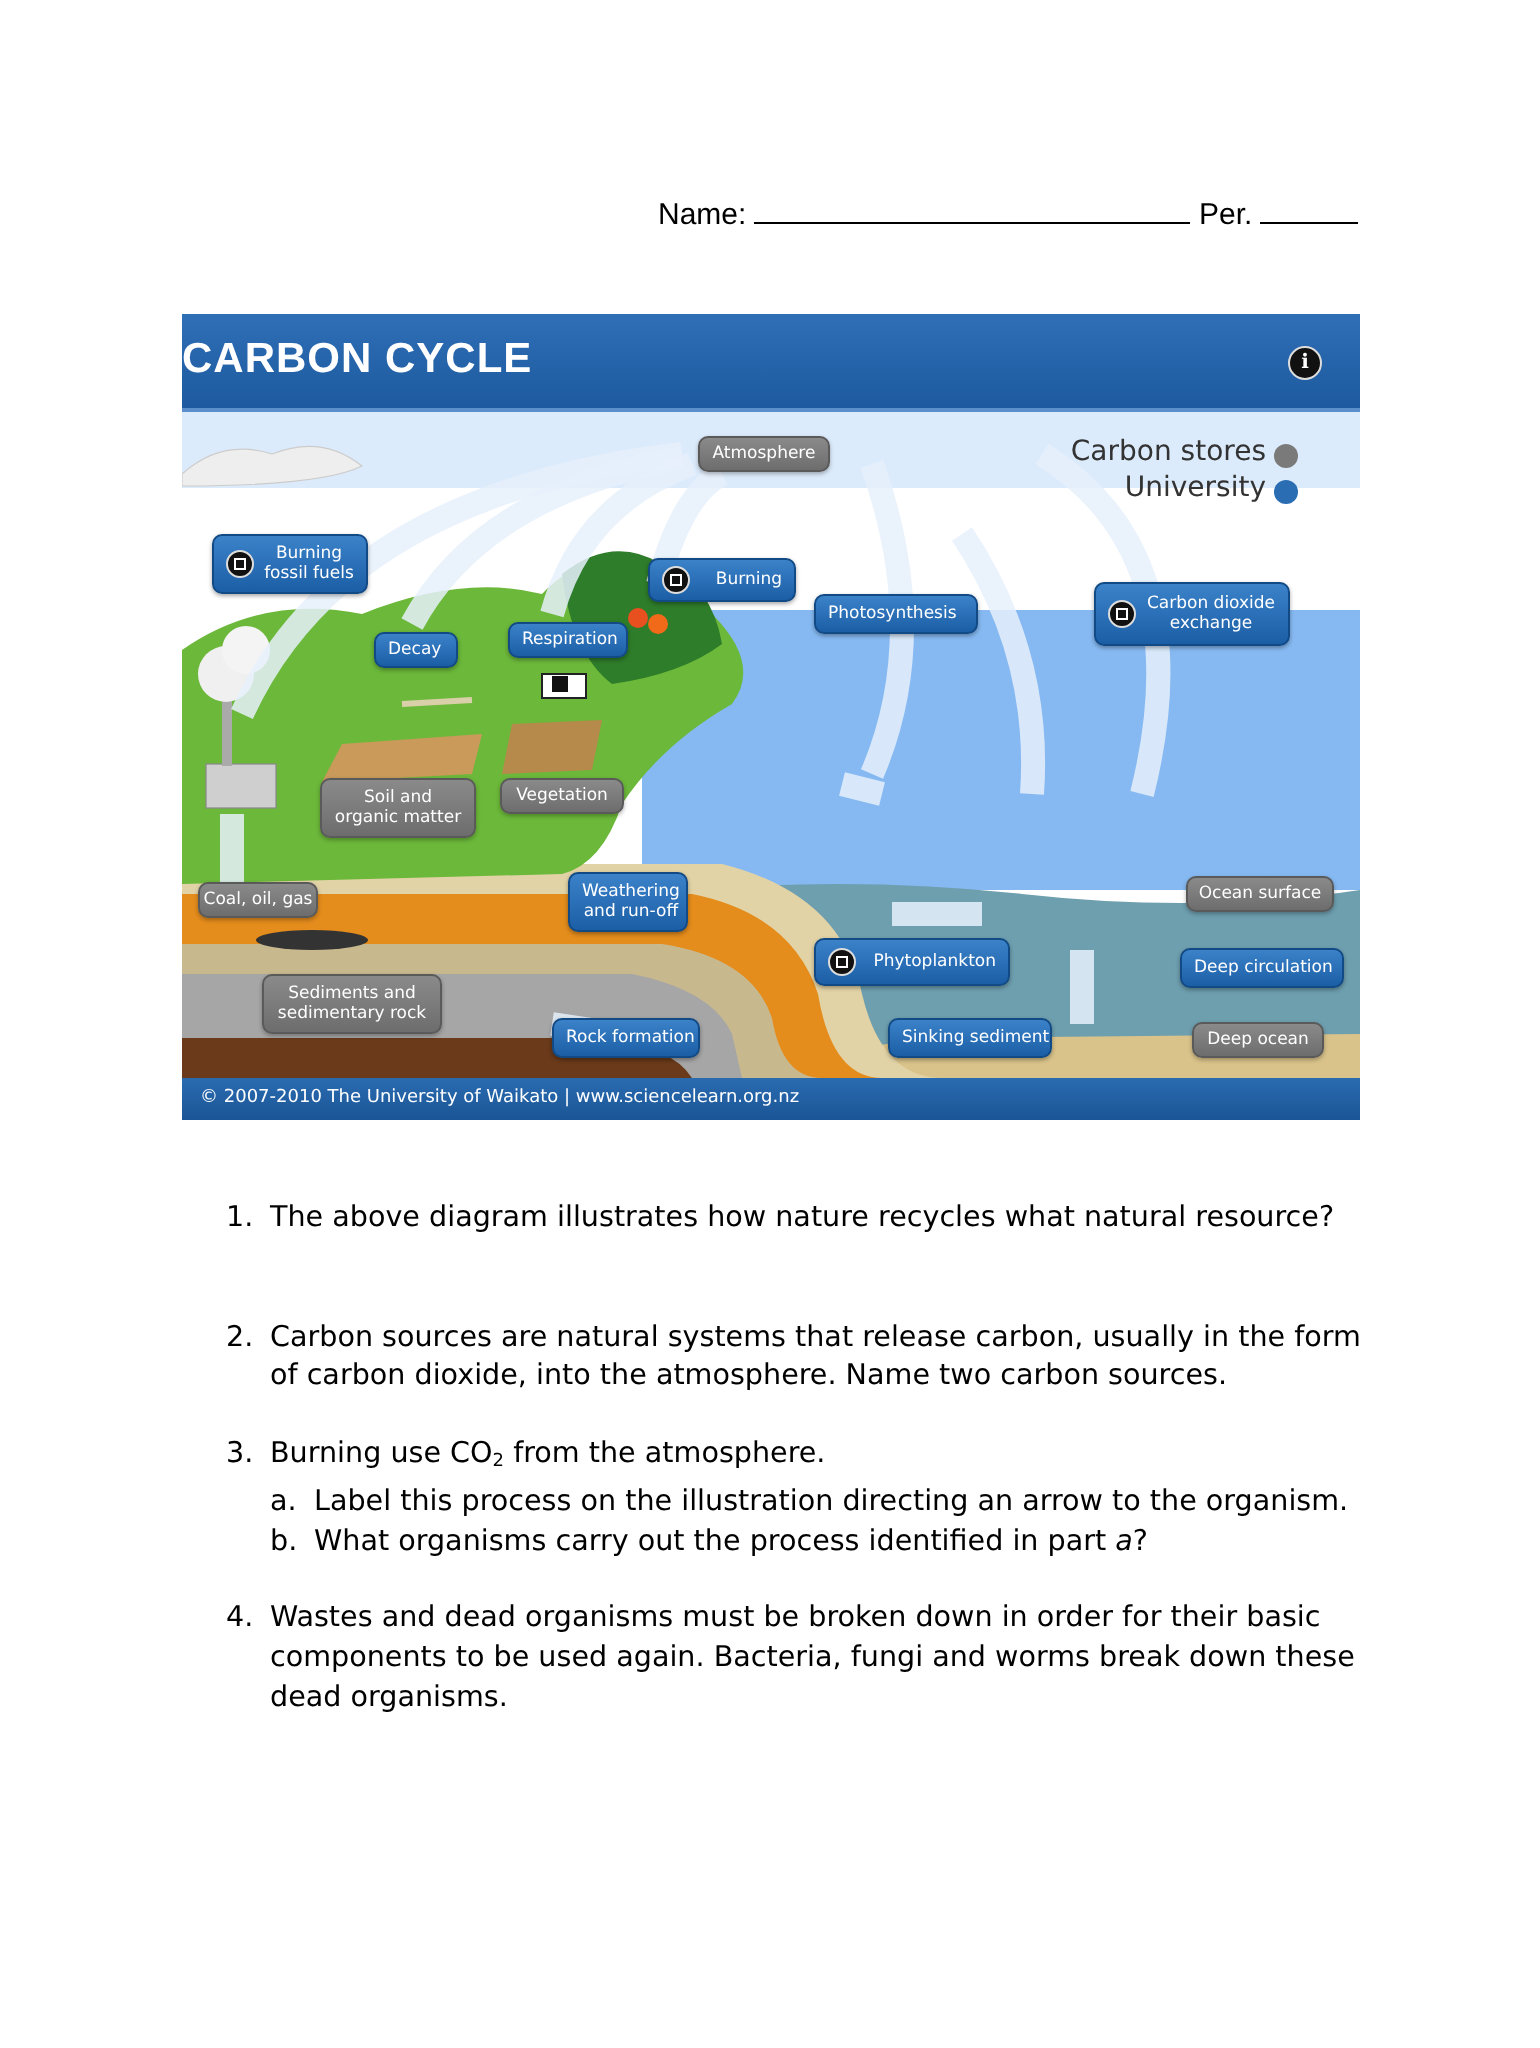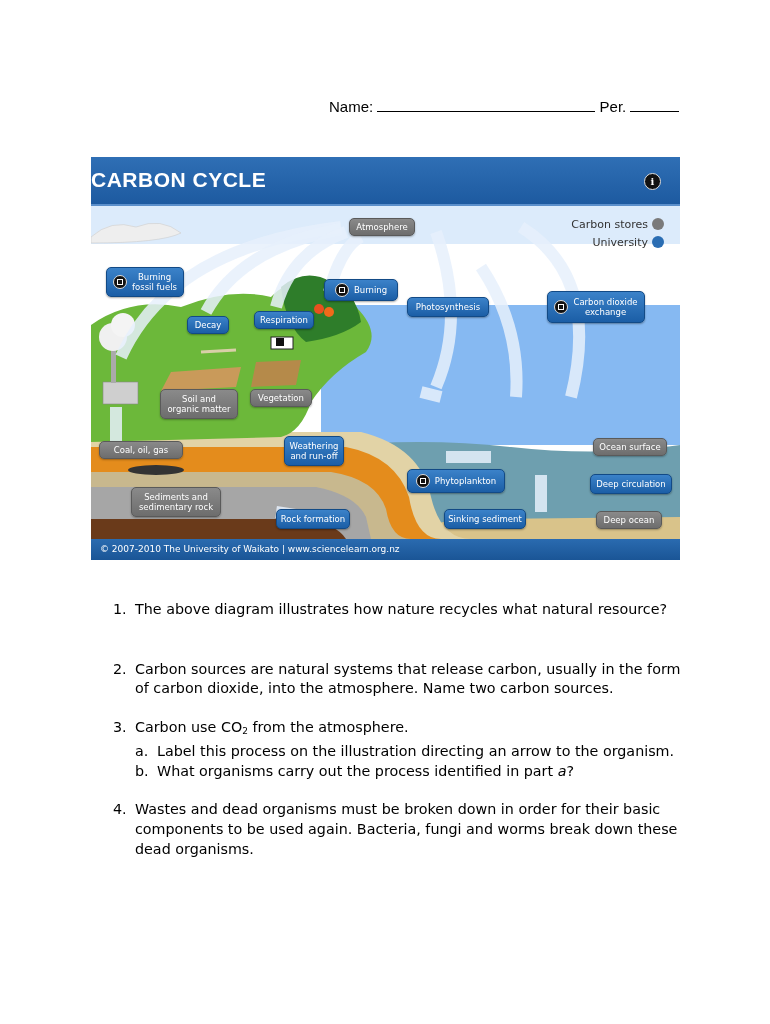--- a/index.html
+++ b/index.html
@@ -10,25 +10,25 @@
   .blank { display:inline-block; border-bottom:1px solid #000; height:14px; vertical-align:baseline; }
 
   .diagram { position:absolute; left:91px; top:157px; width:589px; height:403px; overflow:hidden; background:#fff; }
   .diagram svg { position:absolute; left:0; top:0; }
   .dia-header { position:absolute; left:0; top:0; width:589px; height:47px; background:linear-gradient(#2f6fb5,#1d5aa0); border-bottom:2px solid #5b8fcb; }
   .dia-title { position:absolute; left:0; right:0; top:11px; text-align:left; color:#fff; font-family:"Liberation Sans", sans-serif; font-weight:bold; font-size:21px; letter-spacing:0.5px; }
   .info-icon { position:absolute; right:19px; top:16px; width:15px; height:15px; border-radius:50%; background:#111; border:1.5px solid #ddd; color:#fff; font:bold 10px "DejaVu Serif", serif; text-align:center; line-height:15px; }
   .dia-footer { position:absolute; left:0; bottom:0; width:589px; height:21px; background:linear-gradient(#2a6bb0,#1a5596); color:#fff; font-size:9px; line-height:21px; padding-left:9px; box-sizing:border-box; }
 
   .tag { position:absolute; font-size:8.5px; color:#fff; text-align:center; line-height:10px; border-radius:5px; padding:3px 6px; box-sizing:border-box; display:flex; align-items:center; justify-content:center; gap:5px; white-space:nowrap; }
-  .tag.proc { background:linear-gradient(#3b82c9,#1b5ea6); border:1px solid #124a86; box-shadow:0 1px 2px rgba(0,0,0,.35); cursor:pointer; }
+  .tag.proc { background:linear-gradient(#3b82c9,#1b5ea6); border:1px solid #124a86; box-shadow:0 1px 2px rgba(0,0,0,.35); cursor:pointer;justify-content:space-between; }
   .tag.store { background:linear-gradient(#8a8a8a,#6d6d6d); border:1px solid #5a5a5a; box-shadow:0 1px 2px rgba(0,0,0,.3); cursor:pointer; }
   .tag .ic { width:12px; height:12px; border-radius:50%; background:#111; border:1.5px solid #ddd; flex:0 0 auto; position:relative; }
   .tag .ic::after { content:""; position:absolute; left:3px; top:3px; width:4px; height:4px; border:1px solid #fff; }
-  .legend { position:absolute; right:16px; font-size:11px; color:#333; display:flex; align-items:flex-start; gap:4px; }
+  .legend { position:absolute; right:31px; font-size:14px; color:#333; display:flex; align-items:flex-end; gap:4px; }
   .dot { width:12px; height:12px; border-radius:50%; }
 
   .questions { position:absolute; left:113px; top:600px; width:570px; font-family:"DejaVu Sans", sans-serif; font-size:14.3px; line-height:19.7px; }
   .q { position:relative; padding-left:22px; }
   .q .num { position:absolute; left:0; top:0; }
   .sub { position:relative; padding-left:22px; }
   .sub .num { position:absolute; left:0; top:0; }
   sub.small { font-size:9px; vertical-align:-2px; }
 </style>
 </head>
@@ -107,21 +107,21 @@
     <span class="dot" style="background:#7a7a7a"></span>
   </div>
   <div class="legend" style="top:79px">
     <span>University</span>
     <span class="dot" style="background:#2a6db3"></span>
   </div>
 
   <div class="tag store" style="left:258px;top:61px;width:66px;height:18px">Atmosphere</div>
   <div class="tag store" style="left:69px;top:232px;width:78px;height:30px;white-space:normal">Soil and organic matter</div>
   <div class="tag store" style="left:159px;top:232px;width:62px;height:18px">Vegetation</div>
-  <div class="tag store" style="left:8px;top:284px;width:84px;height:18px">Coal, oil, gas</div>
+  <div class="tag store" style="left:8px;top:284px;width:60px;height:18px">Coal, oil, gas</div>
   <div class="tag store" style="left:40px;top:330px;width:90px;height:30px;white-space:normal">Sediments and sedimentary rock</div>
   <div class="tag store" style="left:502px;top:281px;width:74px;height:18px">Ocean surface</div>
   <div class="tag store" style="left:505px;top:354px;width:66px;height:18px">Deep ocean</div>
 
   <div class="tag proc" style="left:15px;top:110px;width:78px;height:30px">
     <span class="ic"></span>
     <span style="white-space:normal;width:46px">Burning fossil fuels</span>
   </div>
   <div class="tag proc" style="left:233px;top:122px;width:74px;height:22px">
     <span class="ic"></span>
@@ -150,21 +150,21 @@
   <div class="q">
     <span class="num">1.</span>
     <span>The above diagram illustrates how nature recycles what natural resource?</span>
   </div>
   <div class="q" style="margin-top:40px">
     <span class="num">2.</span>
     <span>Carbon sources are natural systems that release carbon, usually in the form of carbon dioxide, into the atmosphere.  Name two carbon sources.</span>
   </div>
   <div class="q" style="margin-top:19px">
     <span class="num">3.</span>
-    <span>Carbon use CO</span><sub class="small">2</sub><span> from the atmosphere.</span>
+    <span>Burning use CO</span><sub class="small">2</sub><span> from the atmosphere.</span>
     <div class="sub">
       <span class="num">a.</span>
       <span>Label this process on the illustration directing an arrow to the organism.</span>
     </div>
     <div class="sub">
       <span class="num">b.</span>
       <span>What organisms carry out the process identified in part </span><i>a</i><span>?</span>
     </div>
   </div>
   <div class="q" style="margin-top:19px">

